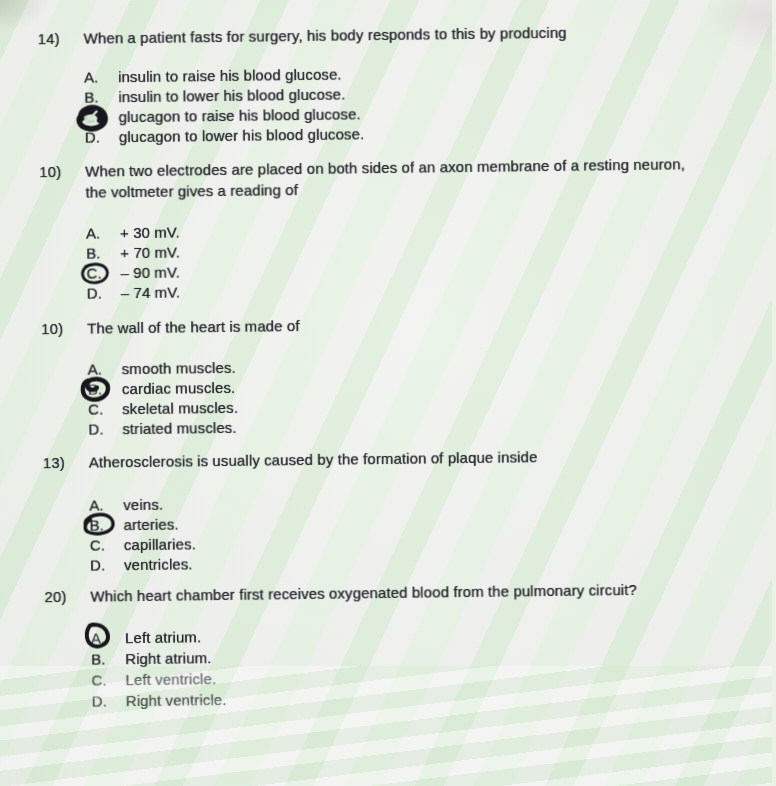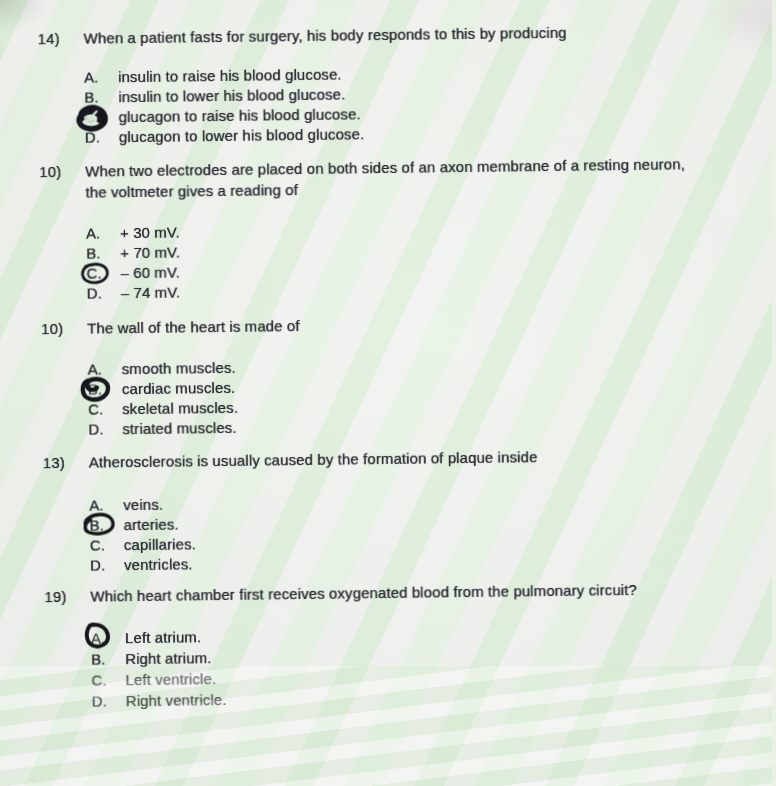--- a/index.html
+++ b/index.html
@@ -128,21 +128,21 @@
         </div>
         <div class="opt">
           <span class="opt-letter">
             <span>C.</span>
             <span class="mark mark-oval">
               <svg viewBox="0 0 38 28" width="38" height="28">
                 <path d="M8,7 C14,3 26,4 29,10 C32,16 27,22 19,23 C11,24 5,20 5,14 C5,9 10,5 16,5" fill="none" stroke="#17171d" stroke-width="2.8" stroke-linecap="round"></path>
               </svg>
             </span>
           </span>
-          <span class="opt-text">– 60 mV.</span>
+          <span class="opt-text">– 90 mV.</span>
         </div>
         <div class="opt">
           <span class="opt-letter">D.</span>
           <span class="opt-text">– 74 mV.</span>
         </div>
       </div>
     </div>
 
     <div class="q q16">
       <div class="q-head">
@@ -209,21 +209,21 @@
         </div>
         <div class="opt">
           <span class="opt-letter">D.</span>
           <span class="opt-text">ventricles.</span>
         </div>
       </div>
     </div>
 
     <div class="q q18">
       <div class="q-head">
-        <div class="q-num">19)</div>
+        <div class="q-num">20)</div>
         <div class="q-text">
           <span class="q-line">Which heart chamber first receives oxygenated blood from the pulmonary circuit?</span>
 
         </div>
       </div>
       <div class="opts">
         <div class="opt">
           <span class="opt-letter">
             <span class="letter-dim">A.</span>
             <span class="mark mark-teardrop">

